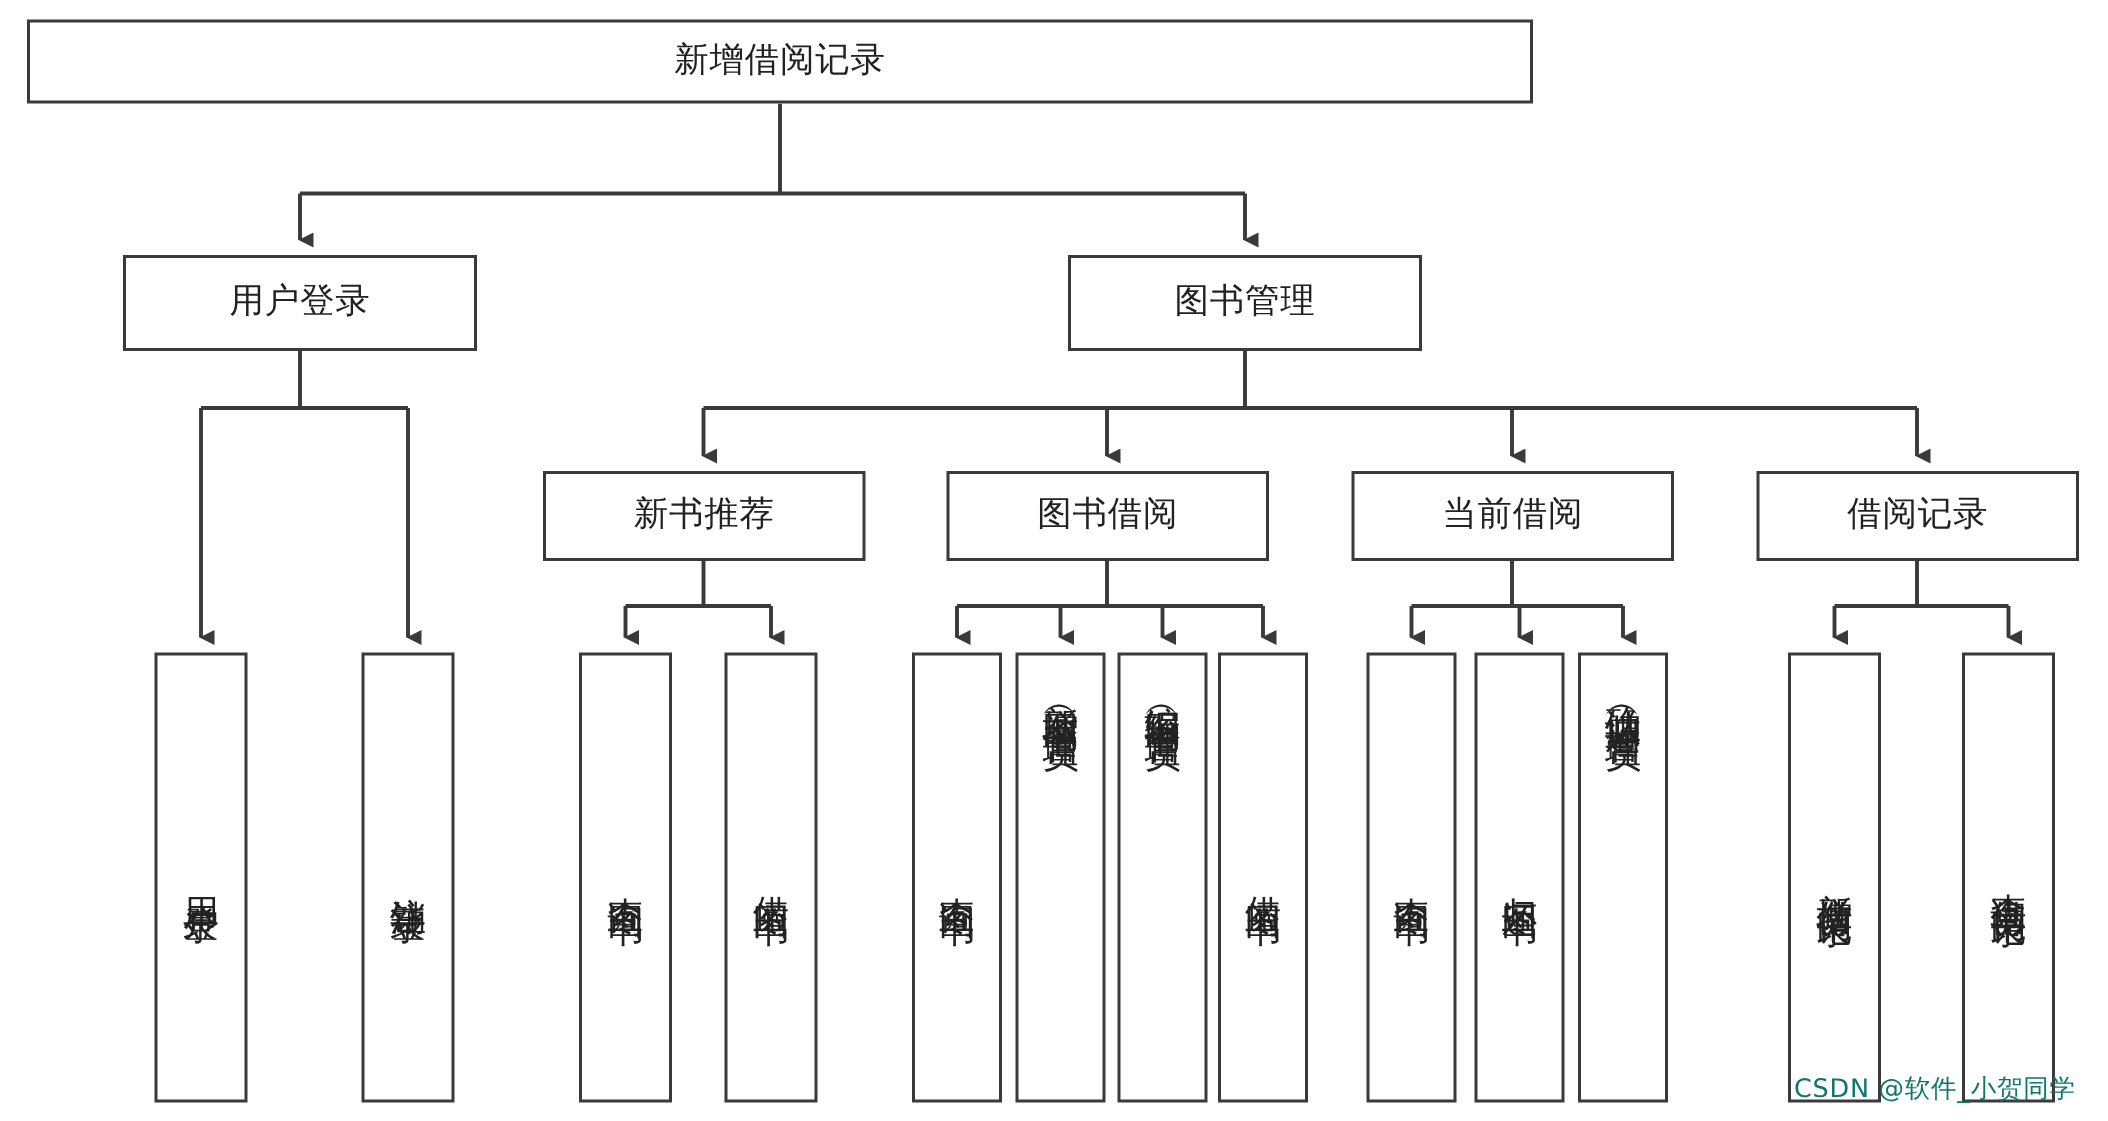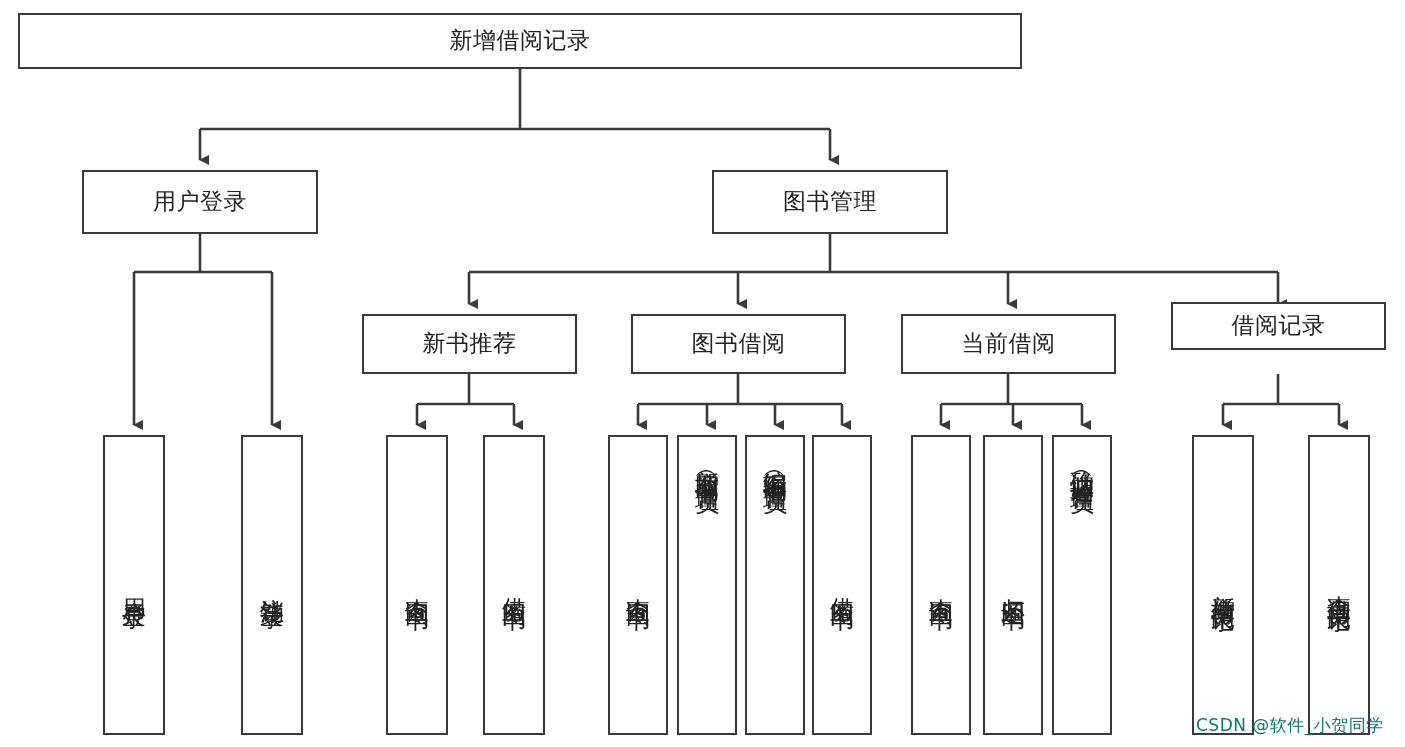--- a/index.html
+++ b/index.html
@@ -145,21 +145,21 @@
 
   <div class="node horiz" style="left:631px; top:314px; width:215px; height:60px;">
     <span class="lbl">图书借阅</span>
   </div>
   <div class="node horiz" style="left:362px; top:314px; width:215px; height:60px;">
     <span class="lbl">新书推荐</span>
   </div>
   <div class="node horiz" style="left:901px; top:314px; width:215px; height:60px;">
     <span class="lbl">当前借阅</span>
   </div>
-  <div class="node horiz" style="left:1171px; top:302px; width:215px; height:48px;">
+  <div class="node horiz" style="left:1171px; top:314px; width:215px; height:60px;">
     <span class="lbl">借阅记录</span>
   </div>
 
   <div class="node vert mid" style="left:103px; top:435px; width:62px; height:300px;">
     <span class="lbl">用户登录</span>
   </div>
   <div class="node vert mid" style="left:241px; top:435px; width:62px; height:300px;">
     <span class="lbl">注销登录</span>
   </div>
 

